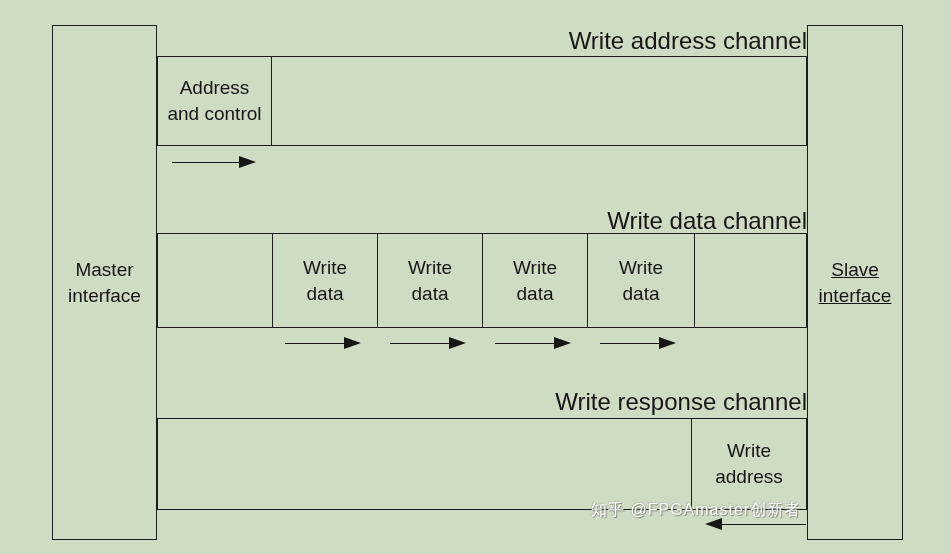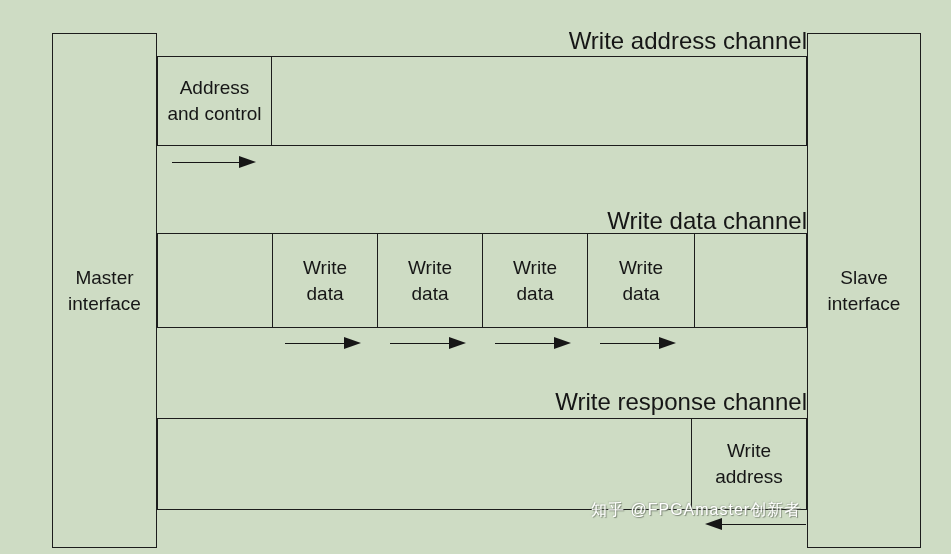--- a/index.html
+++ b/index.html
@@ -15,24 +15,23 @@
     color:#161616;
   }
   
   .iface-box{
     position:absolute;
     box-sizing:border-box;
     border:1.5px solid #1c1c1c;
     display:flex;align-items:center;justify-content:center;
     text-align:center;
     background:#cedcc4;
-    margin-top:8px;
   }
   .iface-box.master{left:52px;top:25px;width:105px;height:515px;}
-  .iface-box.slave{left:807px;top:25px;width:114px;height:515px;}
+  .iface-box.slave{left:807px;top:25px;width:96px;height:515px;text-decoration:underline;}
   .two-line{font-size:19px;line-height:26px;}
   .two-line span{display:block;}
 
   
   .channel-title{
     position:absolute;left:157px;width:650px;
     text-align:right;font-size:24px;line-height:20px;
   }
   .channel-title.addr{top:31px;}
   .channel-title.data{top:211px;}

